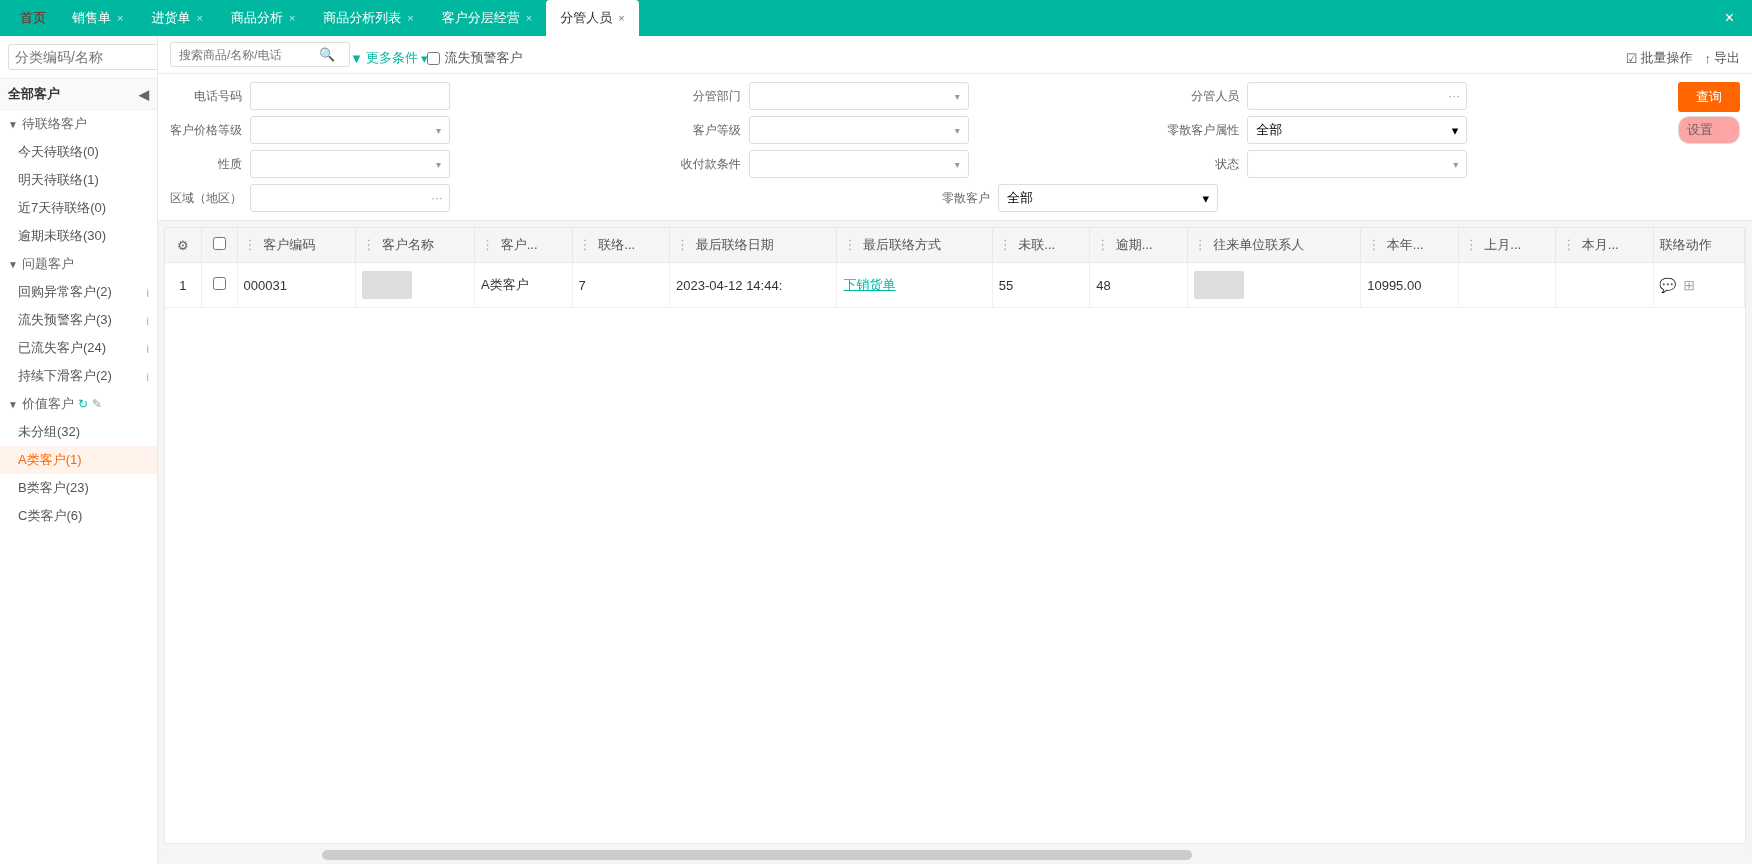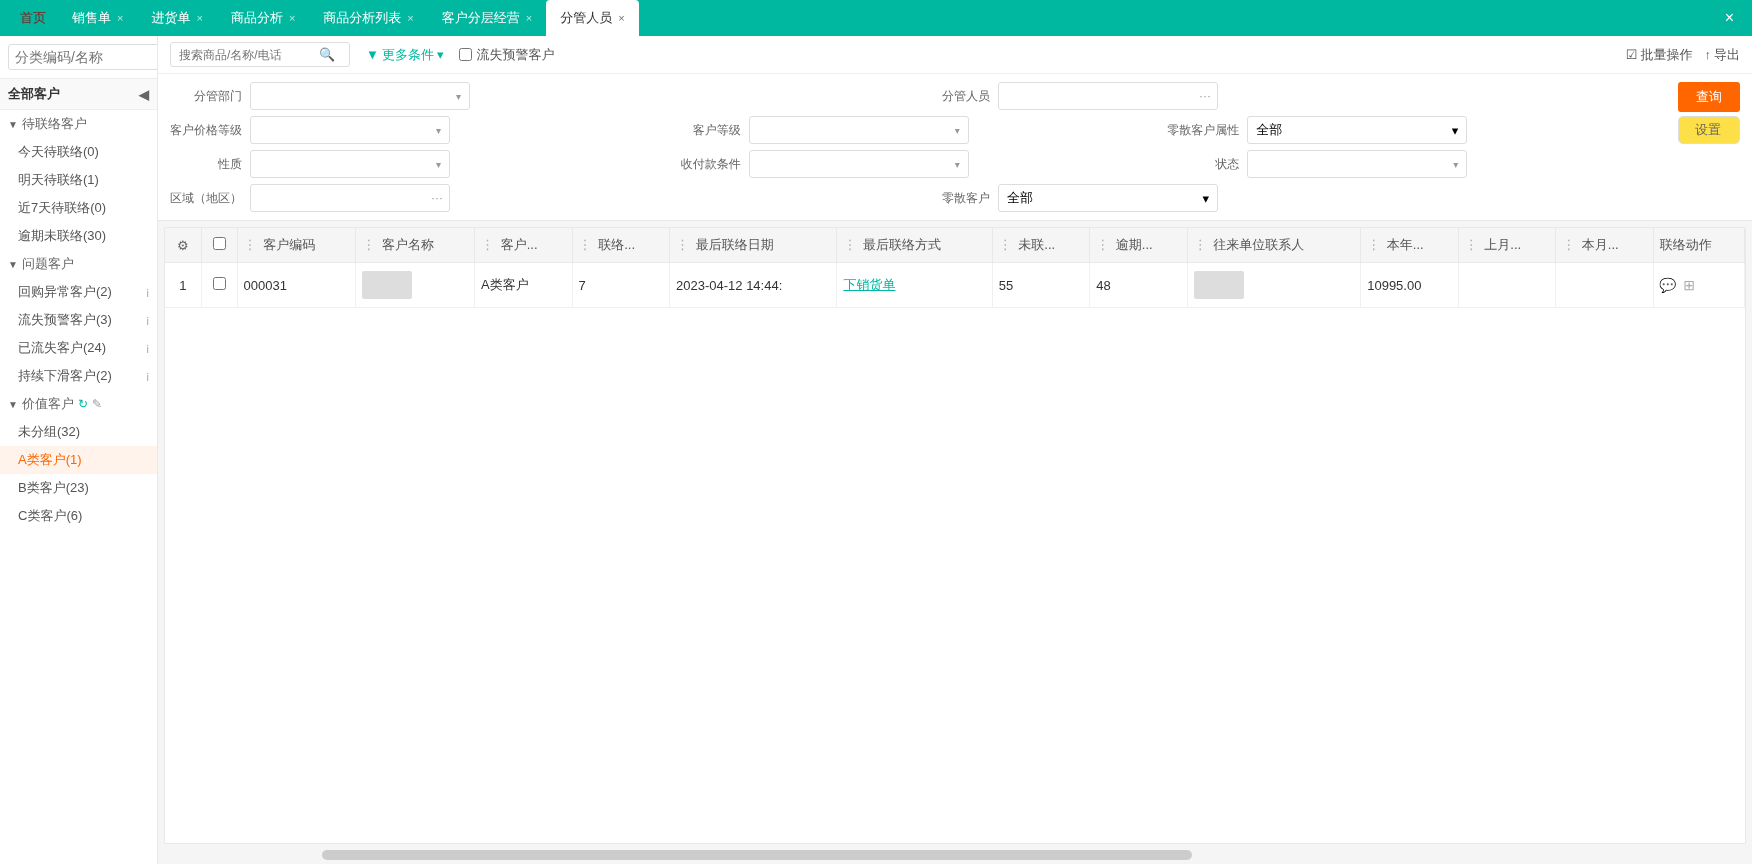--- a/index.html
+++ b/index.html
@@ -137,23 +137,23 @@
       flex-direction: column;
       background: #f5f5f5;
       overflow: hidden;
     }
 
     
     .filter-bar {
       background: white;
       padding: 6px 12px;
       display: flex;
-      align-items: center;
+      align-items: flex-end;
       border-bottom: 1px solid #eee;
-      gap: 16px;
+      gap: 0;
     }
     .filter-search-box {
       display: flex;
       align-items: center;
       border: 1px solid #ddd;
       border-radius: 3px;
       padding: 4px 8px;
       background: white;
       min-width: 180px;
     }
@@ -284,25 +284,25 @@
       border: none;
       border-radius: 3px;
       padding: 6px 18px;
       font-size: 13px;
       cursor: pointer;
       height: 30px;
       display: flex;
       align-items: center;
     }
     .btn-settings {
-      background: #fde047;
+      background: #fca5a5;
       color: #666;
       border: 1px solid #ddd;
-      border-radius: 5px;
-      padding: 5px 16px;
+      border-radius: 11px;
+      padding: 5px 8px;
       font-size: 13px;
       cursor: pointer;
       height: 28px;
       display: flex;
       align-items: center;
     }
     .filter-right-buttons {
       display: flex;
       flex-direction: column;
       gap: 4px;
@@ -601,20 +601,24 @@
           <span>导出</span>
         </div>
       </div>
     </div>
 
     <div class="advanced-filter">
       <div style="display:flex;gap:0;">
         <div style="flex:1;">
 
           <div class="filter-row">
+            <div class="filter-field">
+              <span class="filter-label">电话号码</span>
+              <input class="filter-input" type="text" style="max-width: 200px;">
+            </div>
             <div class="filter-field">
               <span class="filter-label">分管部门</span>
               <div class="filter-select" style="max-width:220px;">
                 <span></span>
                 <span class="dropdown-arrow">▾</span>
               </div>
             </div>
             <div class="filter-field">
               <span class="filter-label">分管人员</span>
               <div style="flex:1;display:flex;align-items:center;border:1px solid #ddd;border-radius:3px;height:28px;max-width:220px;">

